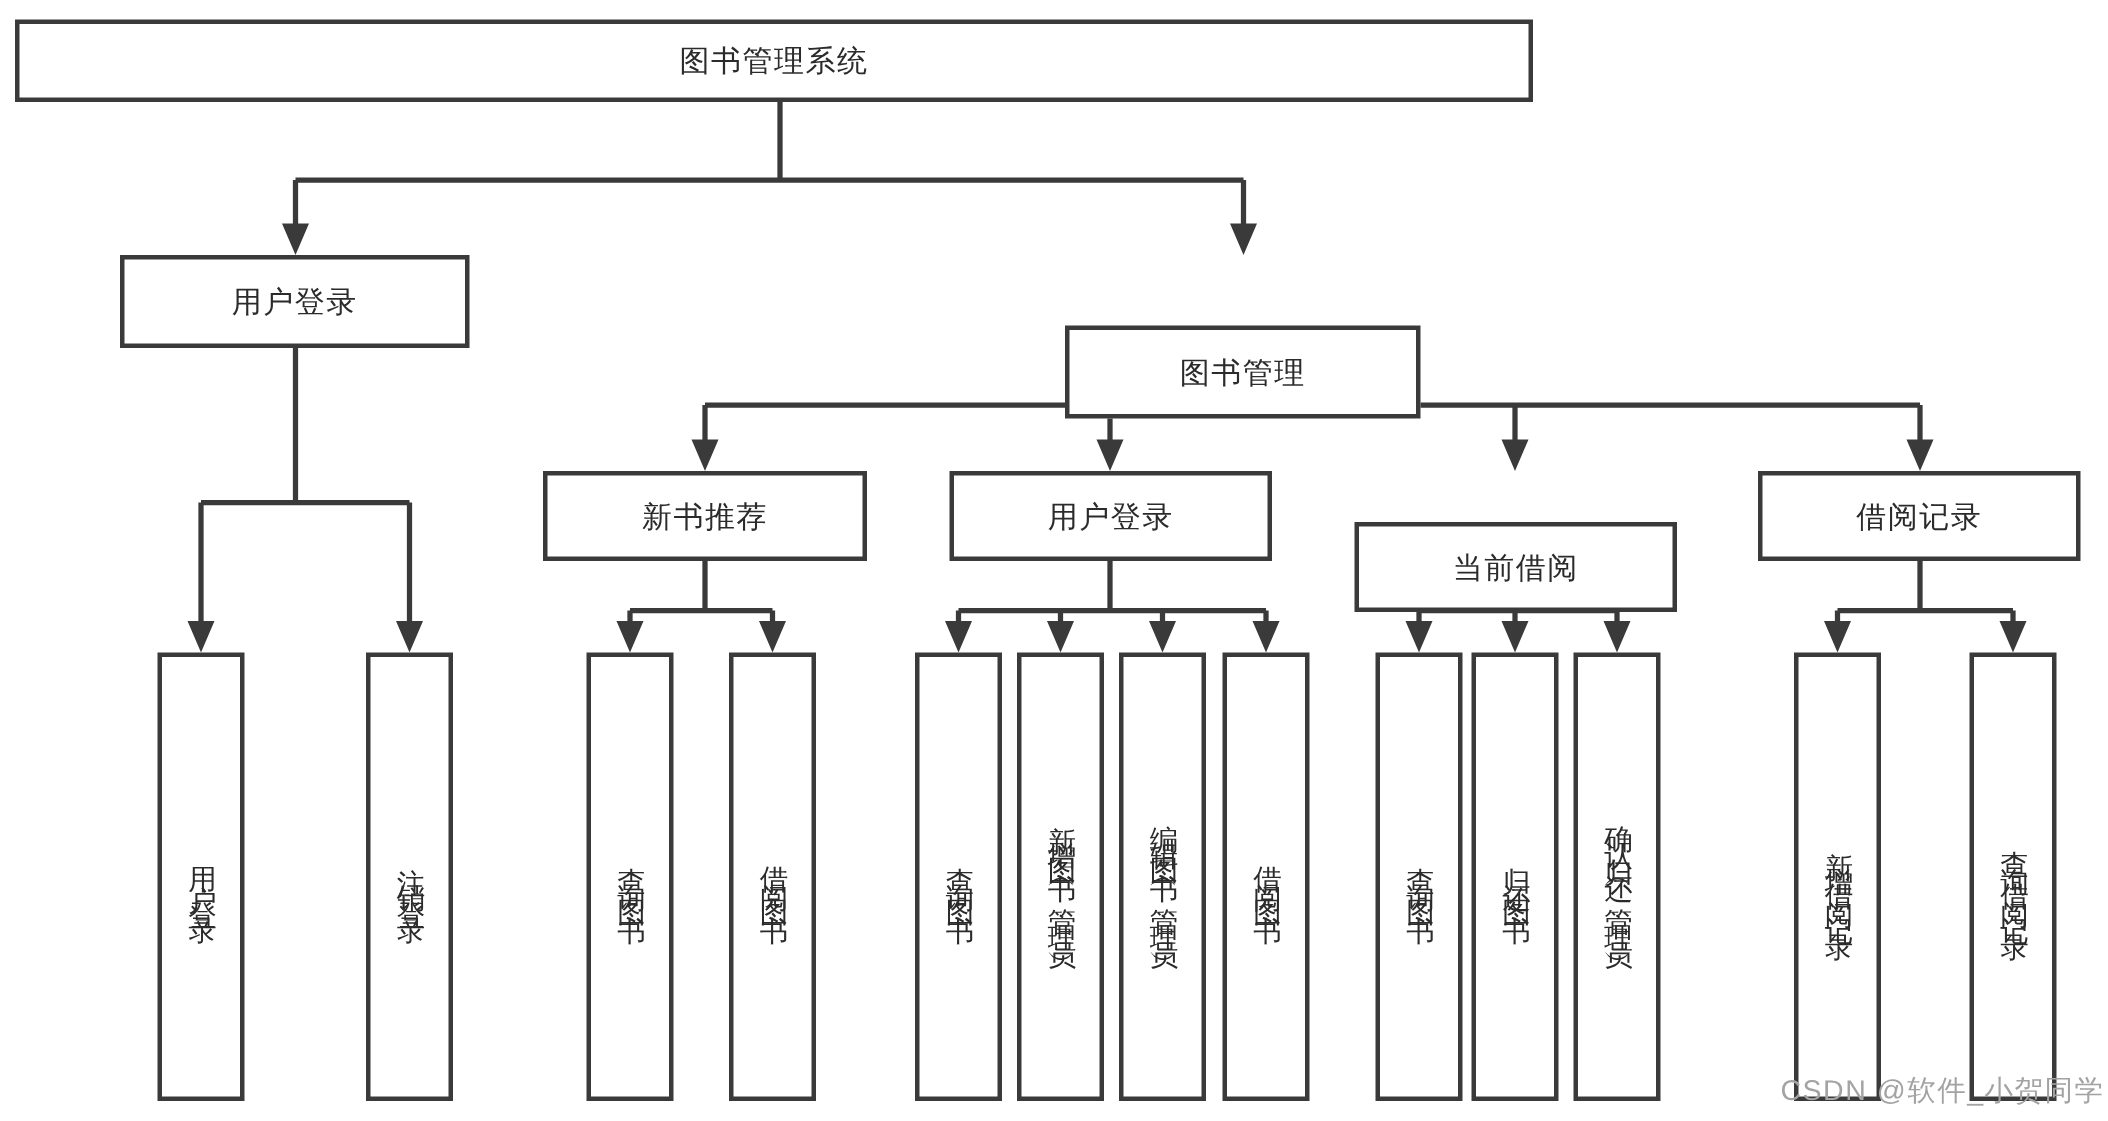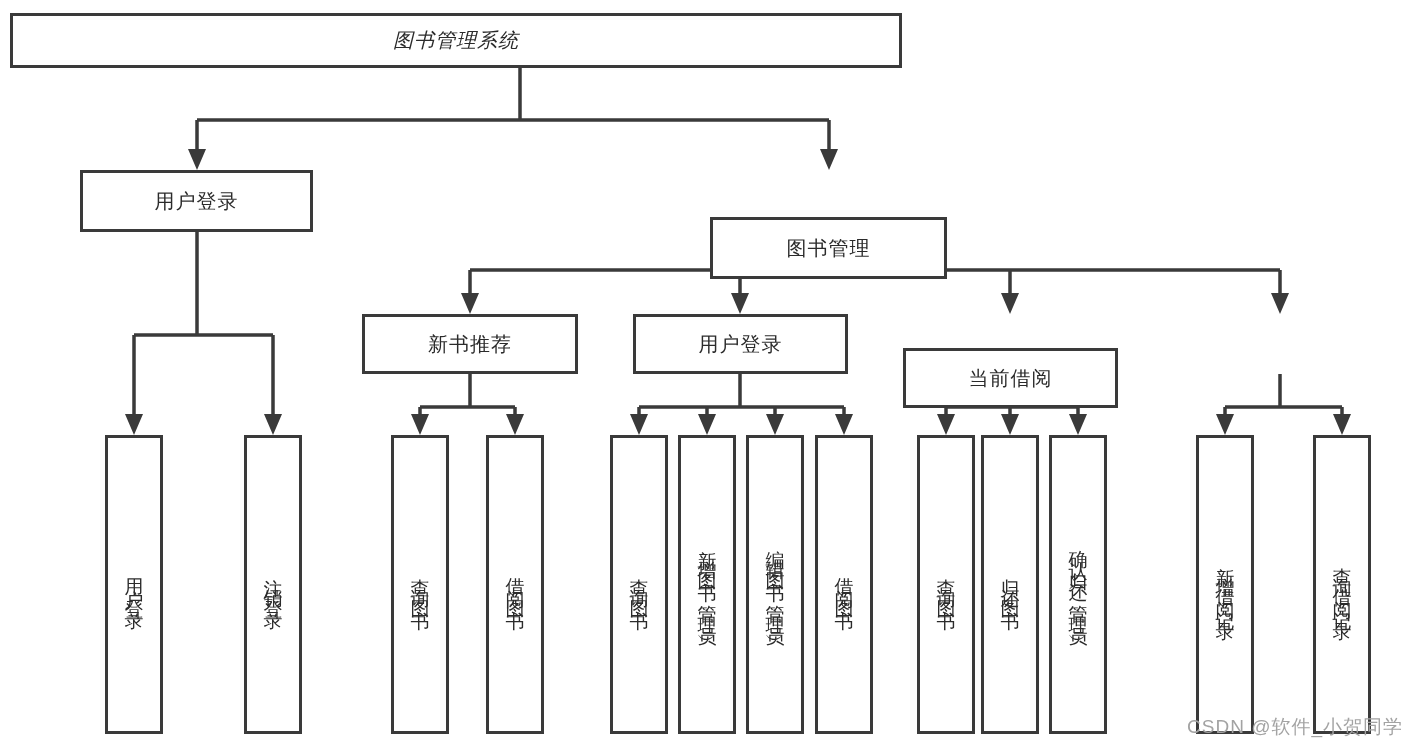--- a/index.html
+++ b/index.html
@@ -67,28 +67,29 @@
              M461 293 L479 293 L470 314 Z  M731 293 L749 293 L740 314 Z
              M1001 293 L1019 293 L1010 314 Z  M1271 293 L1289 293 L1280 314 Z
              M411 414 L429 414 L420 435 Z  M506 414 L524 414 L515 435 Z
              M630 414 L648 414 L639 435 Z  M698 414 L716 414 L707 435 Z
              M766 414 L784 414 L775 435 Z  M835 414 L853 414 L844 435 Z
              M937 414 L955 414 L946 435 Z  M1001 414 L1019 414 L1010 435 Z
              M1069 414 L1087 414 L1078 435 Z
              M1216 414 L1234 414 L1225 435 Z  M1333 414 L1351 414 L1342 435 Z" fill="#3a3a3a" stroke="none"></path>
   </svg>
 
-  <div class="box hbox" style="left:10px; top:13px; width:892px; height:55px;font-style:italic;">图书管理系统</div>
+  <div class="box hbox" style="left:10px; top:13px; width:1012px; height:55px;">图书管理系统</div>
 
   <div class="box hbox" style="left:80px; top:170px; width:233px; height:62px;">用户登录</div>
   <div class="box hbox" style="left:710px; top:170px; width:237px; height:62px;margin-top:47px;">图书管理</div>
 
   <div class="box hbox" style="left:362px; top:314px; width:216px; height:60px;">新书推荐</div>
   <div class="box hbox" style="left:633px; top:314px; width:215px; height:60px;">用户登录</div>
   <div class="box hbox" style="left:903px; top:314px; width:215px; height:60px;margin-top:34px;">当前借阅</div>
+  <div class="box hbox" style="left:1172px; top:314px; width:215px; height:60px;">借阅记录</div>
 
   <div class="box leaf" style="left:105px;">
     <span>用户登录</span>
   </div>
   <div class="box leaf" style="left:244px;">
     <span>注销登录</span>
   </div>
 
   <div class="box leaf" style="left:391px;">
     <span>查询图书</span>

